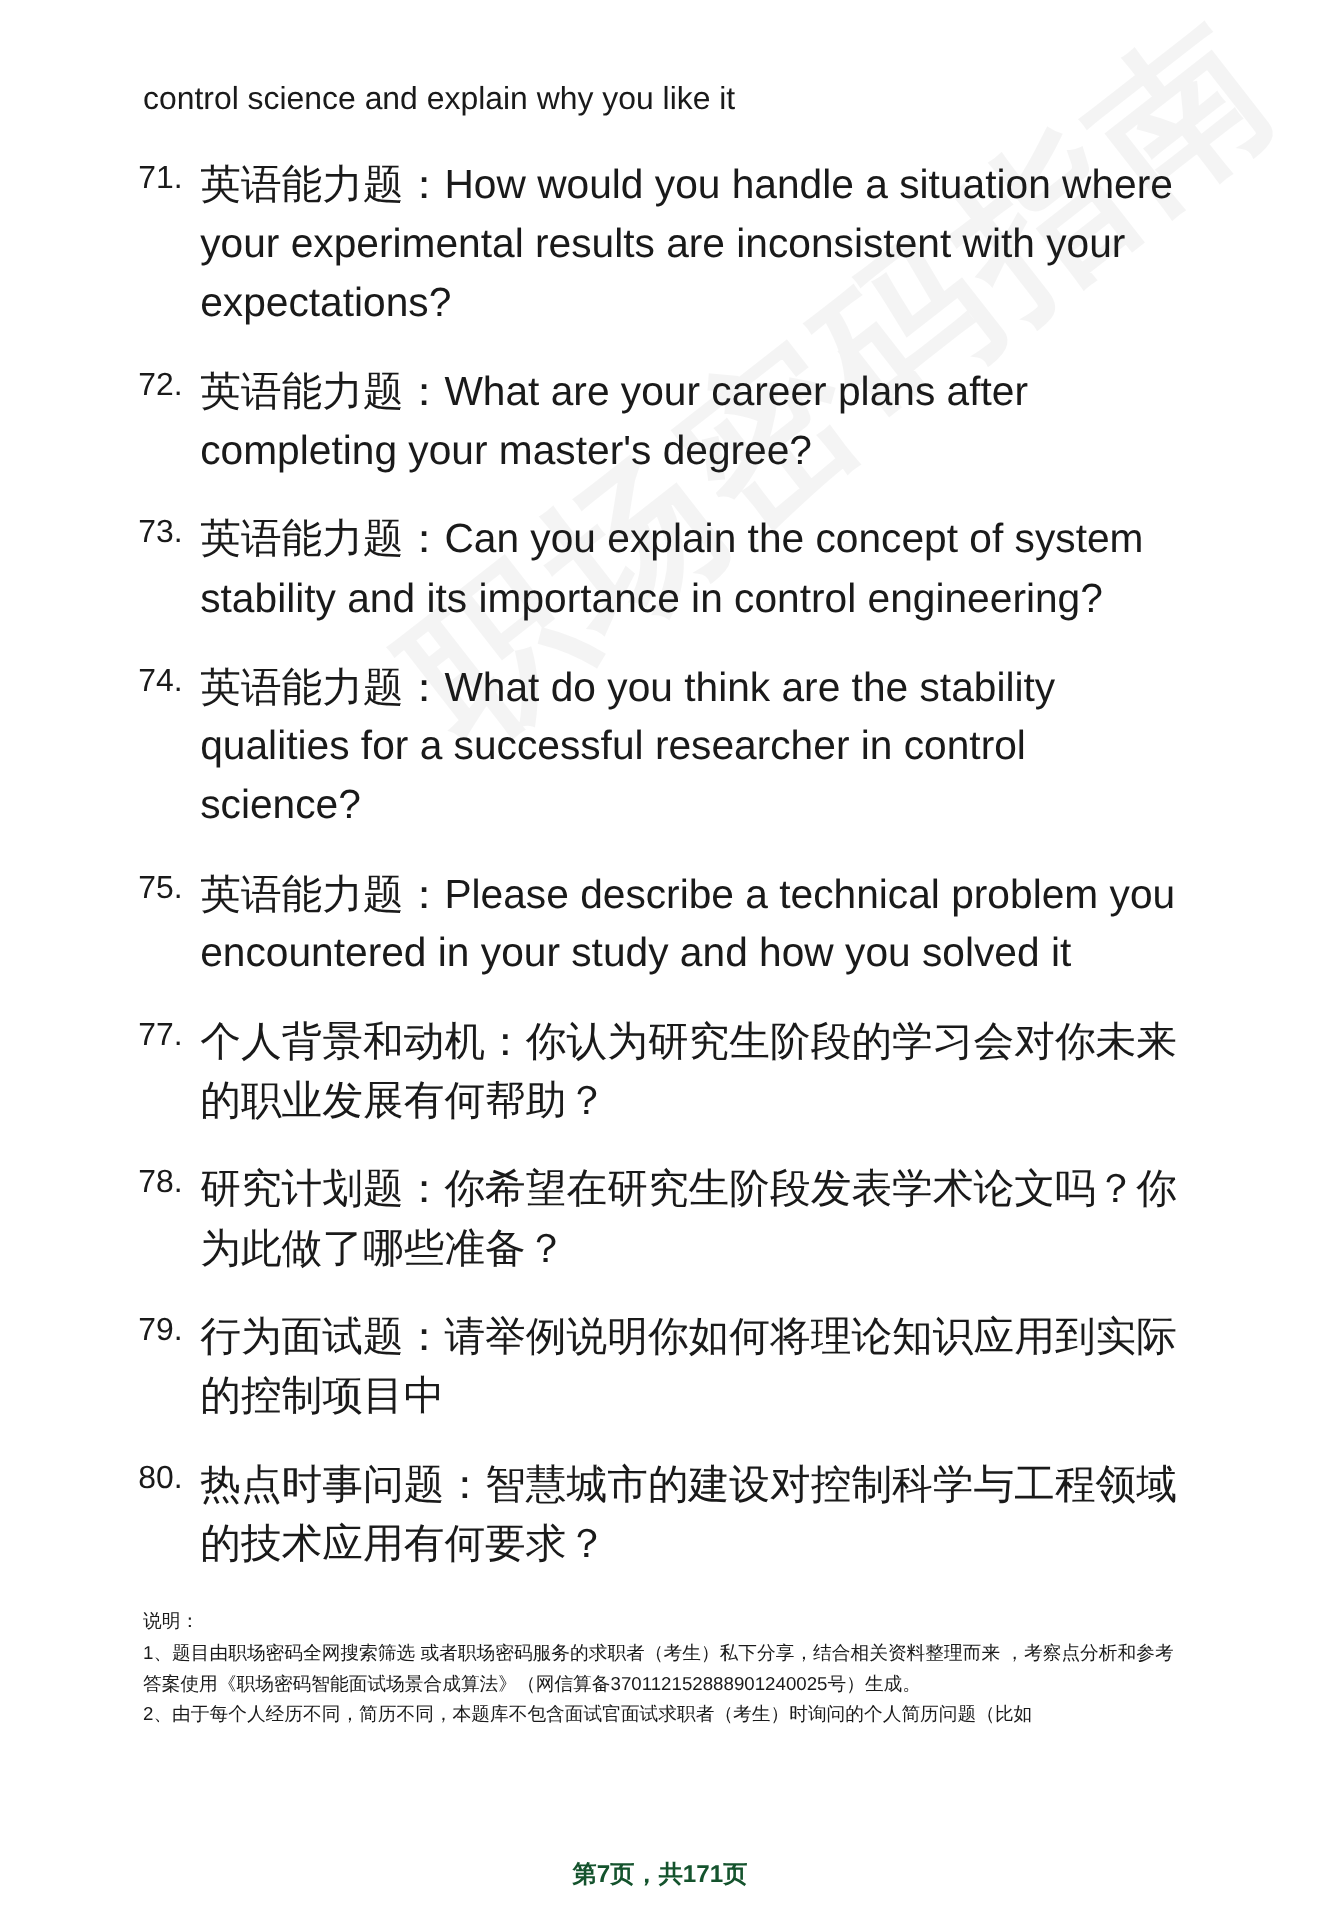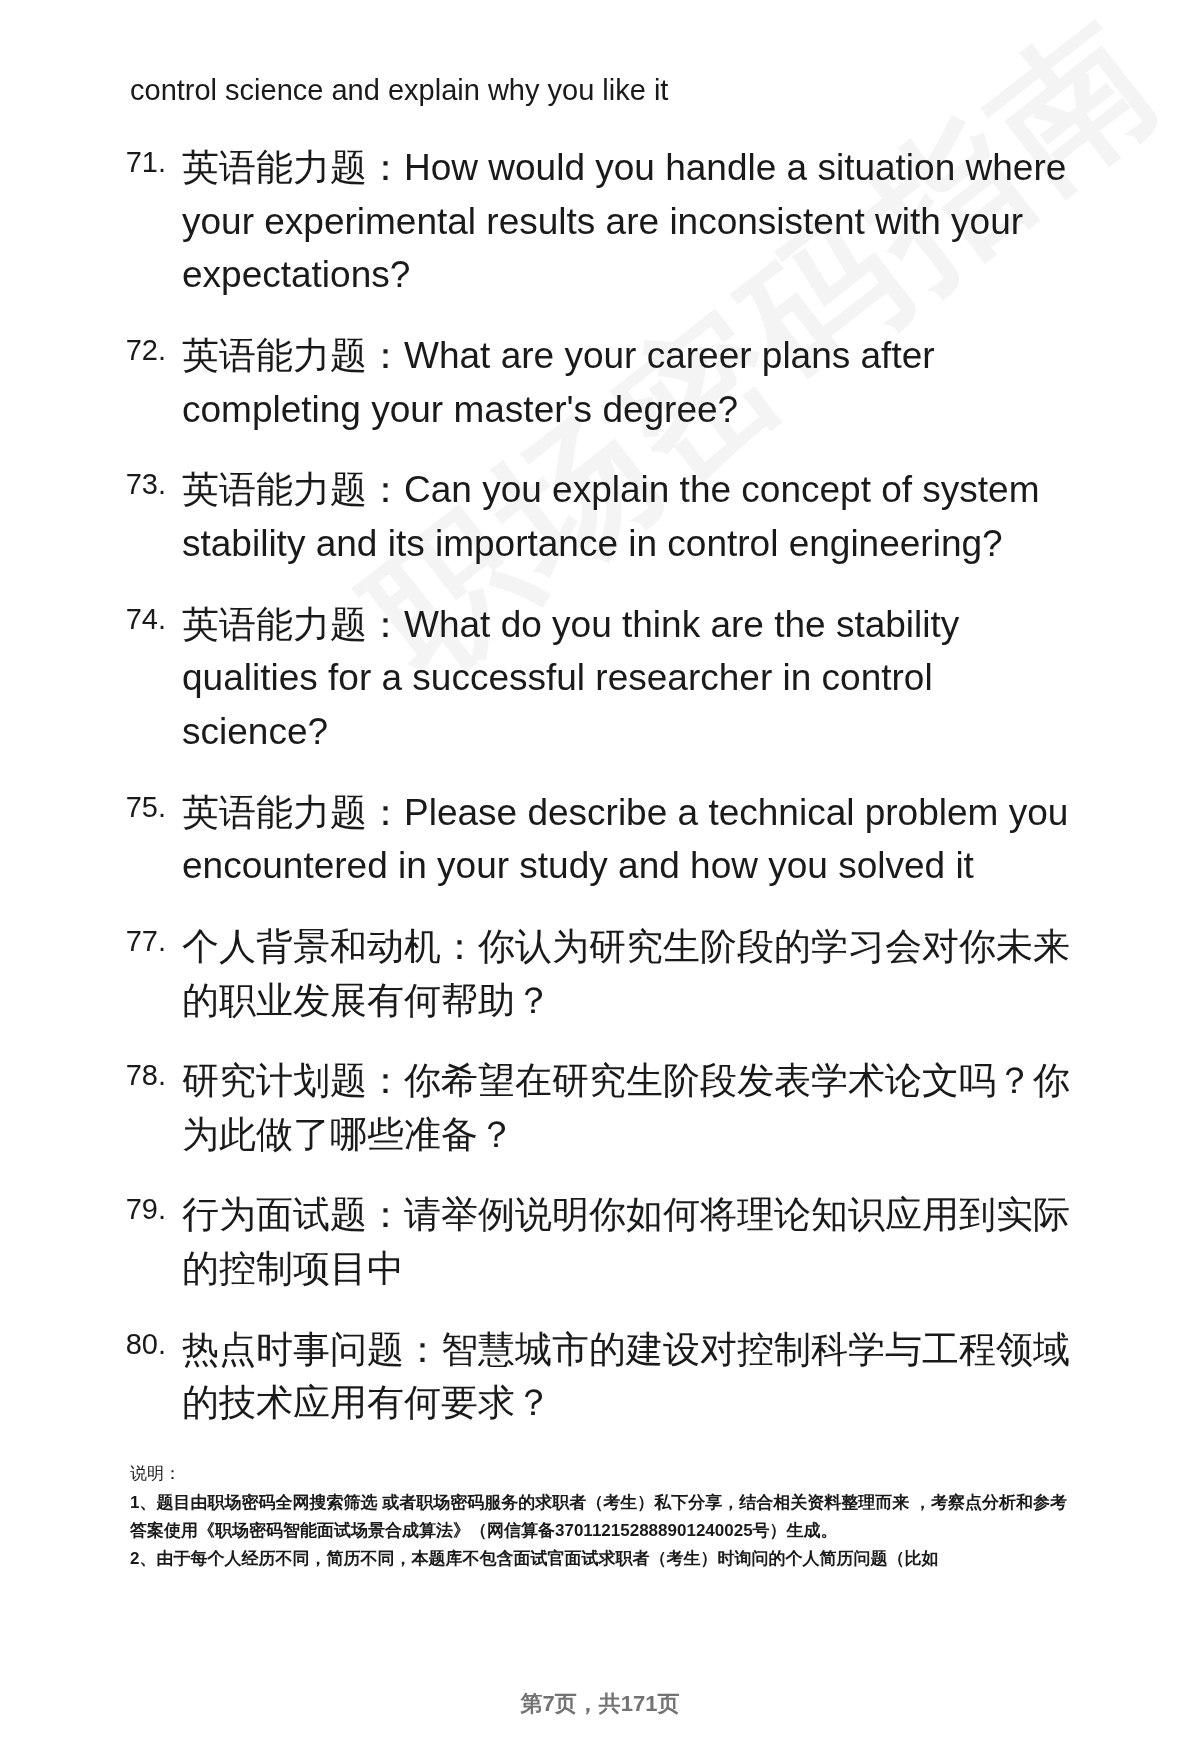--- a/index.html
+++ b/index.html
@@ -88,32 +88,31 @@
   .notes-title {
     font-size: 17px;
     line-height: 1.6;
     margin-bottom: 2px;
     font-family: Liberation Serif, serif;
   }
   .note-line {
     font-size: 17px;
     line-height: 1.62;
     margin-bottom: 1px;
-    font-weight: bold;
   }
 
   .footer {
     position: absolute;
     left: 0;
     bottom: 36px;
     width: 1200px;
     text-align: center;
     font-size: 22px;
     font-weight: 700;
-    color: #737373;
+    color: #14532d;
     z-index: 1;
   }
 </style>
 </head>
 <body>
 
 <div class="watermark">
   <div class="watermark-text">职场密码指南</div>
 </div>
 

